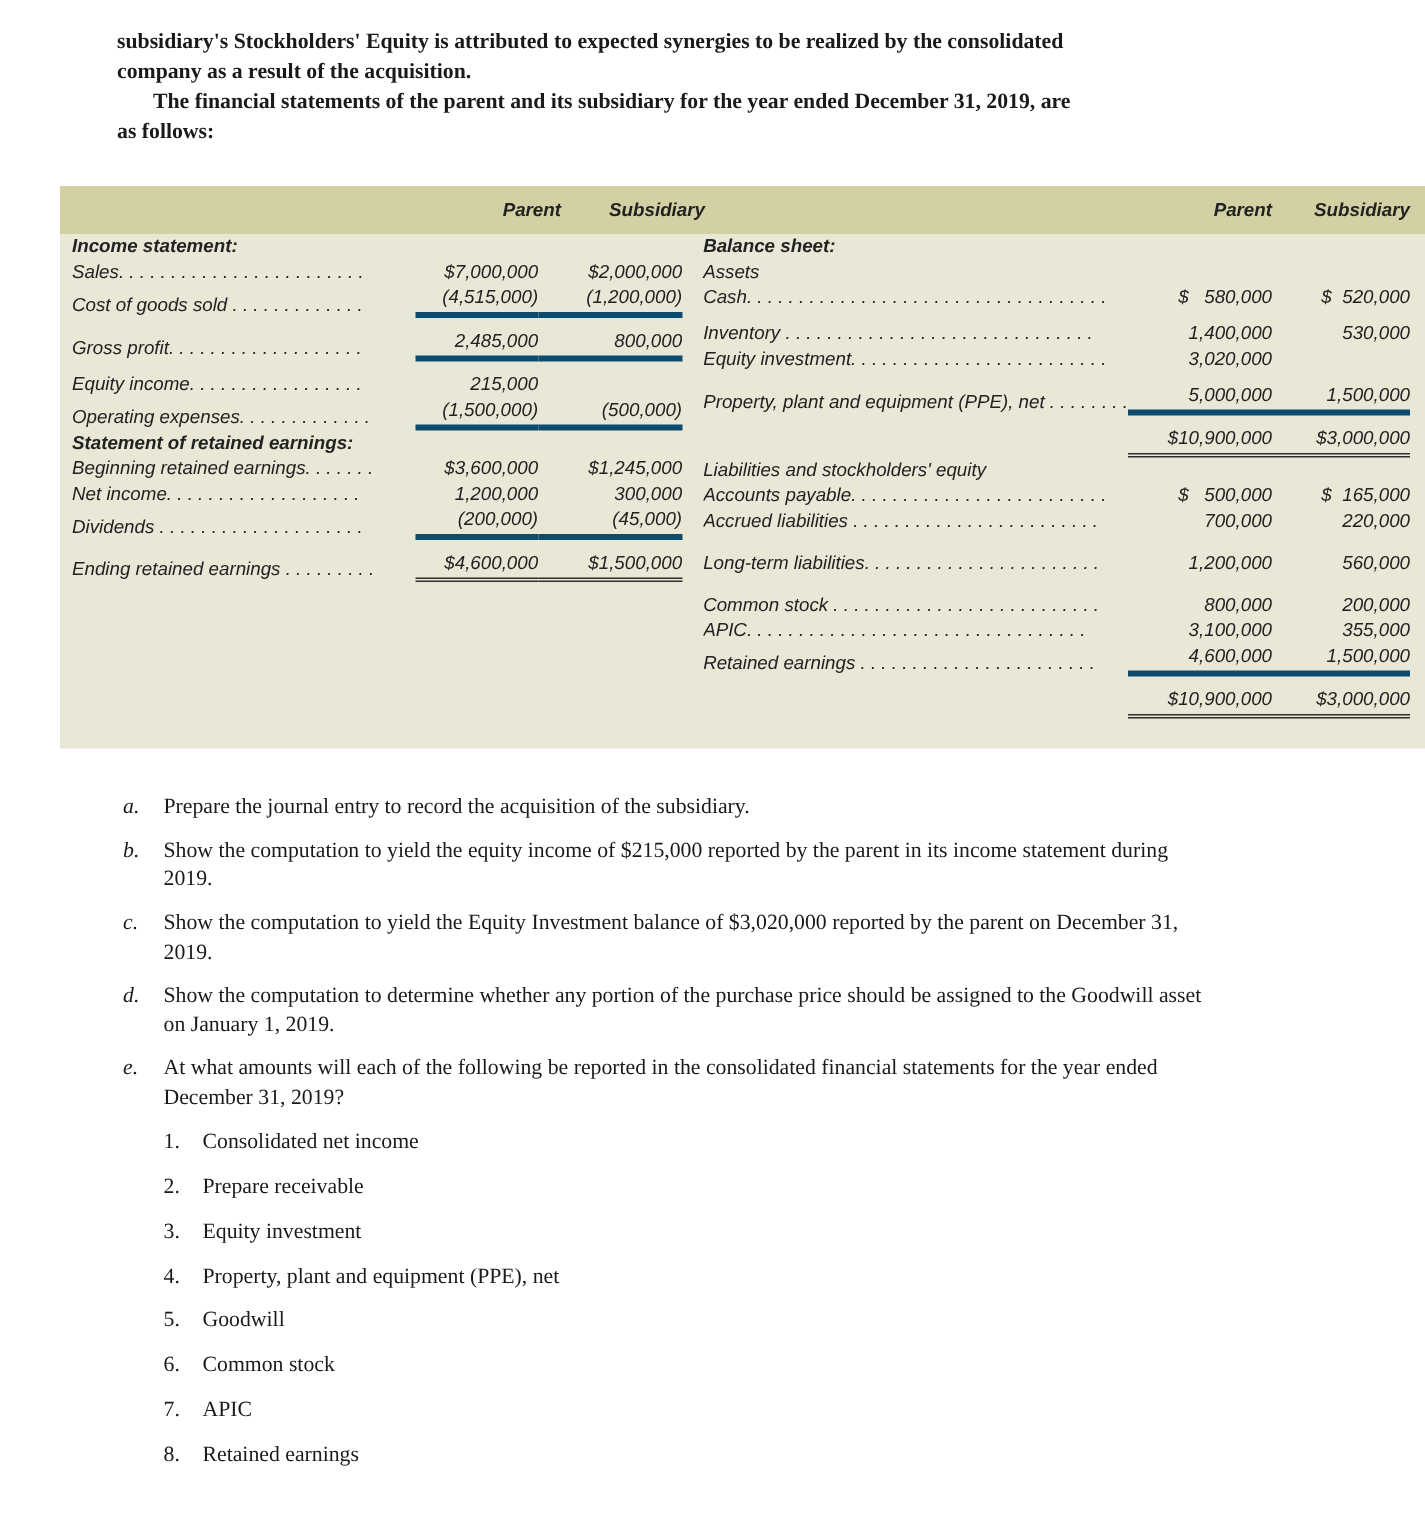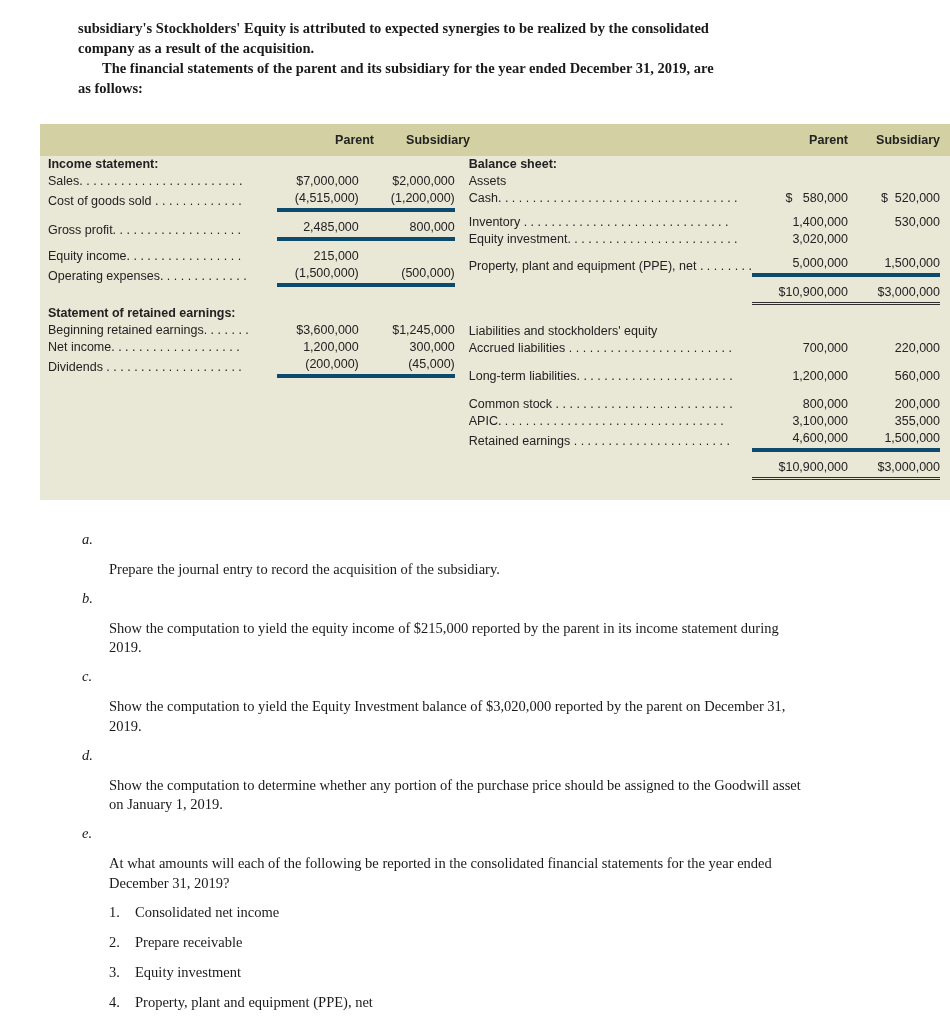--- a/index.html
+++ b/index.html
@@ -24,41 +24,41 @@
   }
   .thead {
     display:flex; background:#d3d0a4; font-weight:bold;
     padding:8px 10px 7px 8px;
   }
   .tbody { display:flex; padding:0 10px 20px 8px; }
 
   .half-left  { width:428px; box-sizing:border-box; padding-right:6px; }
   .half-right { flex:1; box-sizing:border-box; padding-left:8px; }
 
-  .row { display:flex; align-items:center; line-height:17px; }
+  .row { display:flex; align-items:flex-end; line-height:17px;font-style:italic; }
   .lbl { flex:1; white-space:nowrap; overflow:hidden; }
   .amt { text-align:right; white-space:pre; }
   .half-left  .amt.p { width:82px; }
   .half-left  .amt.s { width:96px; }
   .half-right .amt.p { width:96px; }
   .half-right .amt.s { width:92px; }
 
   .sec-title { font-weight:bold; }
   .u  { border-bottom:4px solid #0c4a6e; padding-bottom:1px; }
   .dd { border-bottom:3px double #2e2e2e; padding-bottom:1px; }
 
   .g6  { margin-top:7px; }
   .g10 { margin-top:11px; }
-  .g16 { margin-top:18px; }
+  .g16 { }
 
   
   .questions { margin:30px 140px 0 82px; font-size:14.5px; line-height:1.36; }
   .q { display:flex; margin-top:9px; }
   .q-letter { font-style:italic; width:27px; flex:0 0 27px; }
-  .q-text { flex:1;margin-top:30px; }
+  .q-text { flex:1; }
   .sub-list { margin:2px 0 2px 27px; }
   .sub-item { display:flex; margin-top:10px; }
   .sub-num { width:26px; flex:0 0 26px; }
 </style>
 </head>
 <body>
 
 <div class="page">
 
   <div class="intro">
@@ -122,20 +122,25 @@
         <div class="row">
           <span class="lbl">Net income. . . . . . . . . . . . . . . . . . .</span>
           <span class="amt p">1,200,000</span>
           <span class="amt s">300,000</span>
         </div>
         <div class="row">
           <span class="lbl">Dividends . . . . . . . . . . . . . . . . . . . .</span>
           <span class="amt p u">(200,000)</span>
           <span class="amt s u">(45,000)</span>
         </div>
+        <div class="row g6">
+          <span class="lbl">Ending retained earnings . . . . . . . . .</span>
+          <span class="amt p dd">$4,600,000</span>
+          <span class="amt s dd">$1,500,000</span>
+        </div>
       </div>
 
       <div class="half-right">
         <div class="row sec-title">Balance sheet:</div>
         <div class="row">Assets</div>
 
         <div class="row">
           <span class="lbl">Cash. . . . . . . . . . . . . . . . . . . . . . . . . . . . . . . . . . .</span>
           <span class="amt p">$   580,000</span>
           <span class="amt s">$  520,000</span>
@@ -156,20 +161,25 @@
           <span class="amt s u">1,500,000</span>
         </div>
         <div class="row g6">
           <span class="lbl"></span>
           <span class="amt p dd">$10,900,000</span>
           <span class="amt s dd">$3,000,000</span>
         </div>
 
         <div class="row g16">Liabilities and stockholders' equity</div>
 
+        <div class="row">
+          <span class="lbl">Accounts payable. . . . . . . . . . . . . . . . . . . . . . . . .</span>
+          <span class="amt p">$   500,000</span>
+          <span class="amt s">$  165,000</span>
+        </div>
         <div class="row">
           <span class="lbl">Accrued liabilities . . . . . . . . . . . . . . . . . . . . . . . .</span>
           <span class="amt p">700,000</span>
           <span class="amt s">220,000</span>
         </div>
         <div class="row g10">
           <span class="lbl">Long-term liabilities. . . . . . . . . . . . . . . . . . . . . . .</span>
           <span class="amt p">1,200,000</span>
           <span class="amt s">560,000</span>
         </div>

